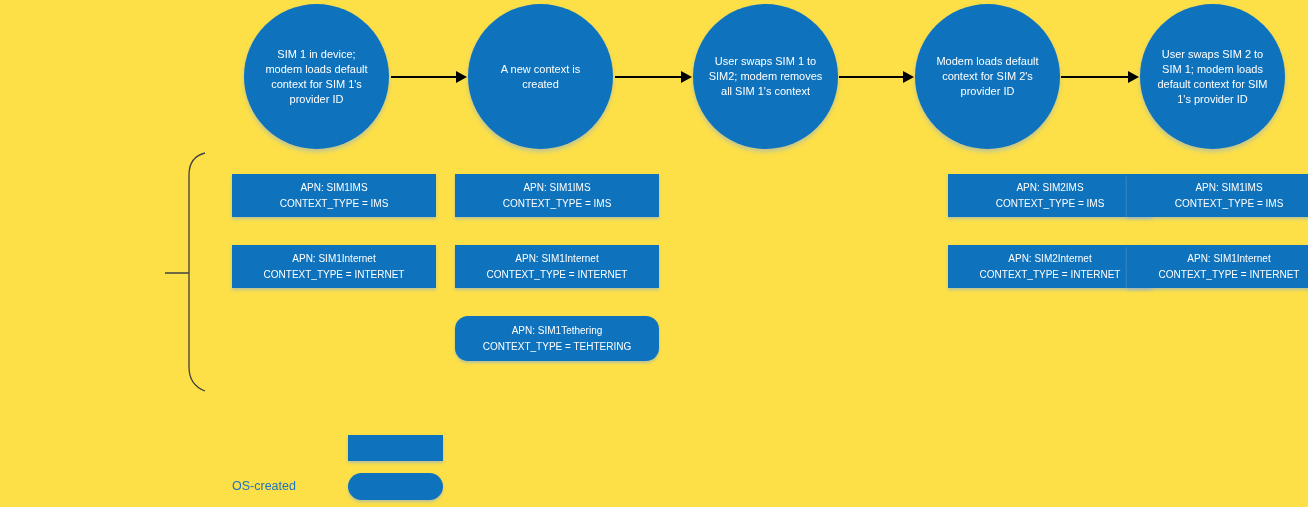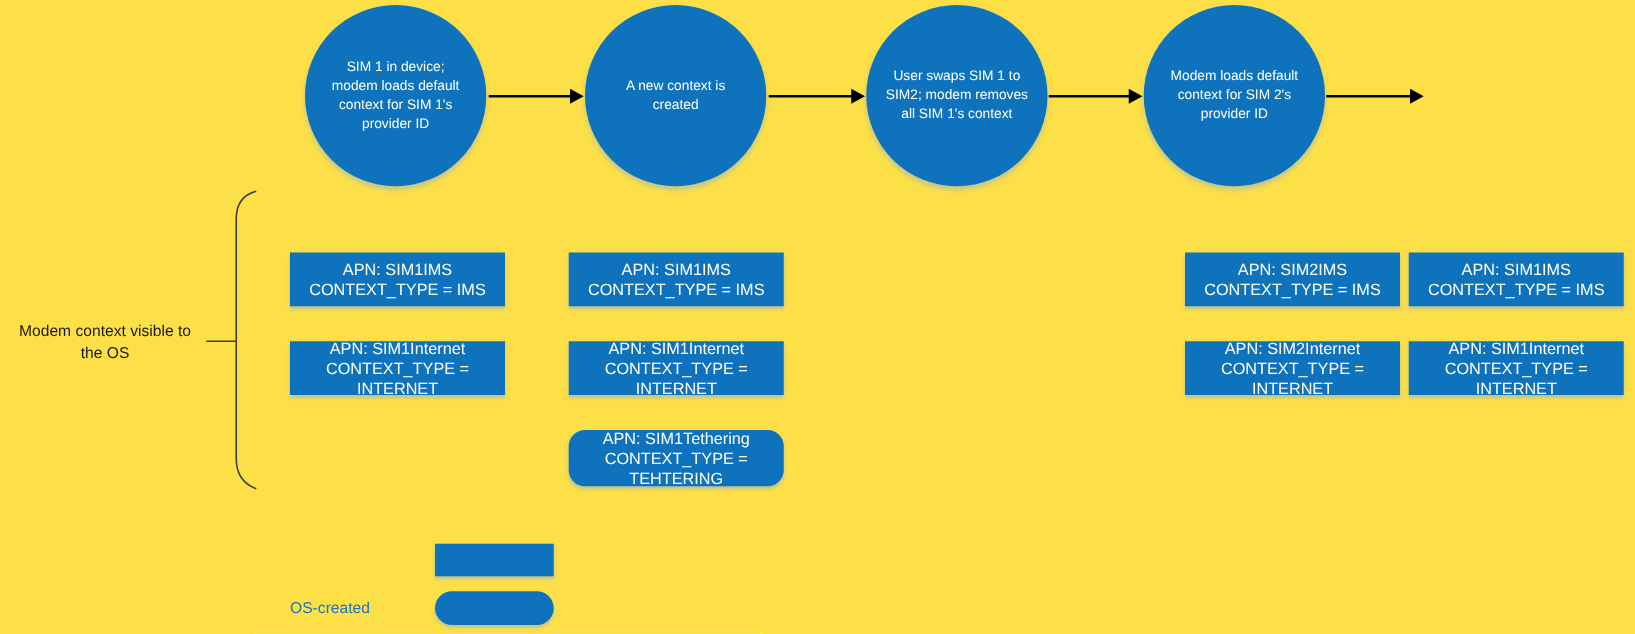--- a/index.html
+++ b/index.html
@@ -29,25 +29,24 @@
   .arrow::after{
     content:"";position:absolute;right:-2px;top:-5px;width:0;height:0;
     border-left:11px solid var(--connector);
     border-top:6px solid transparent;border-bottom:6px solid transparent;
   }
   .a1{left:391px;width:74px}.a2{left:615px;width:75px}
   .a3{left:839px;width:73px}.a4{left:1061px;width:76px}
 
   
   .ctx{
-    position:absolute;width:172px;height:43px;background:var(--shape_fill);
+    position:absolute;width:204px;height:43px;background:var(--shape_fill);
     color:var(--node_text);display:flex;flex-direction:column;align-items:center;justify-content:center;
-    text-align:center;font-size:13px;line-height:16px;
+    text-align:center;font-size:10px;line-height:16px;
     box-shadow:0 2px 3px rgba(140,175,210,.6);
-    margin-top:28px;
   }
   .c1{left:232px}.c2{left:455px}.c4{left:948px}.c5{left:1127px}
   .r1{top:174px}.r2{top:245px}.r3{top:316px;height:45px}
   .os{border-radius:13px;}
 
   
   .brace-svg{position:absolute;left:160px;top:148px;}
   .brace-label{
     position:absolute;left:8px;top:257px;width:152px;text-align:center;
     font-size:12.5px;line-height:17px;color:#1a1a1a;
@@ -74,30 +73,32 @@
   </div>
   <div class="node n2">
     <span>A new context is created</span>
   </div>
   <div class="node n3">
     <span>User swaps SIM 1 to SIM2; modem removes all SIM 1's context</span>
   </div>
   <div class="node n4">
     <span>Modem loads default context for SIM 2's provider ID</span>
   </div>
+  <div class="node n5">
+    <span>User swaps SIM 2 to SIM 1; modem loads default context for SIM 1's provider ID</span>
+  </div>
 
   <div class="arrow a1"></div>
   <div class="arrow a2"></div>
   <div class="arrow a3"></div>
   <div class="arrow a4"></div>
 
   <svg class="brace-svg" width="60" height="250">
     <path d="M45 5 Q29 9 29 27 L29 219 Q29 237 45 243 M5 125 L29 125" fill="none" stroke="#404040" stroke-width="1.3"></path>
   </svg>
-  <div class="brace-label">Modem context visible to the OS</div>
 
   <div class="ctx c1 r1">
     <span>APN: SIM1IMS</span>
     <span>CONTEXT_TYPE = IMS</span>
   </div>
   <div class="ctx c1 r2">
     <span>APN: SIM1Internet</span>
     <span>CONTEXT_TYPE = INTERNET</span>
   </div>
 

